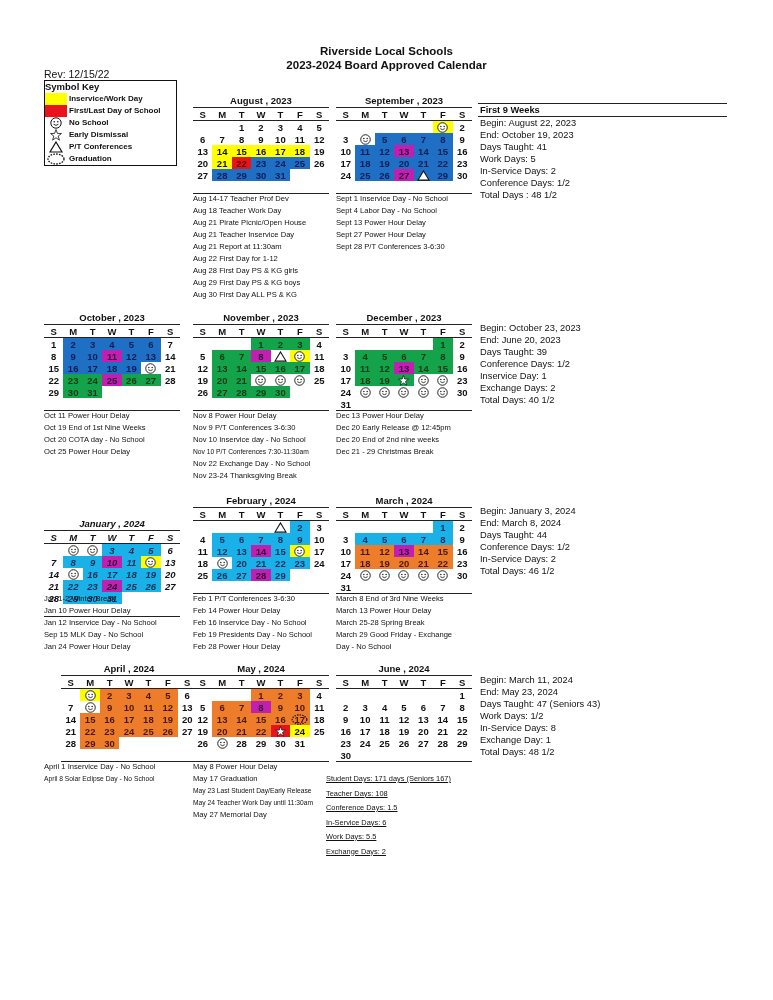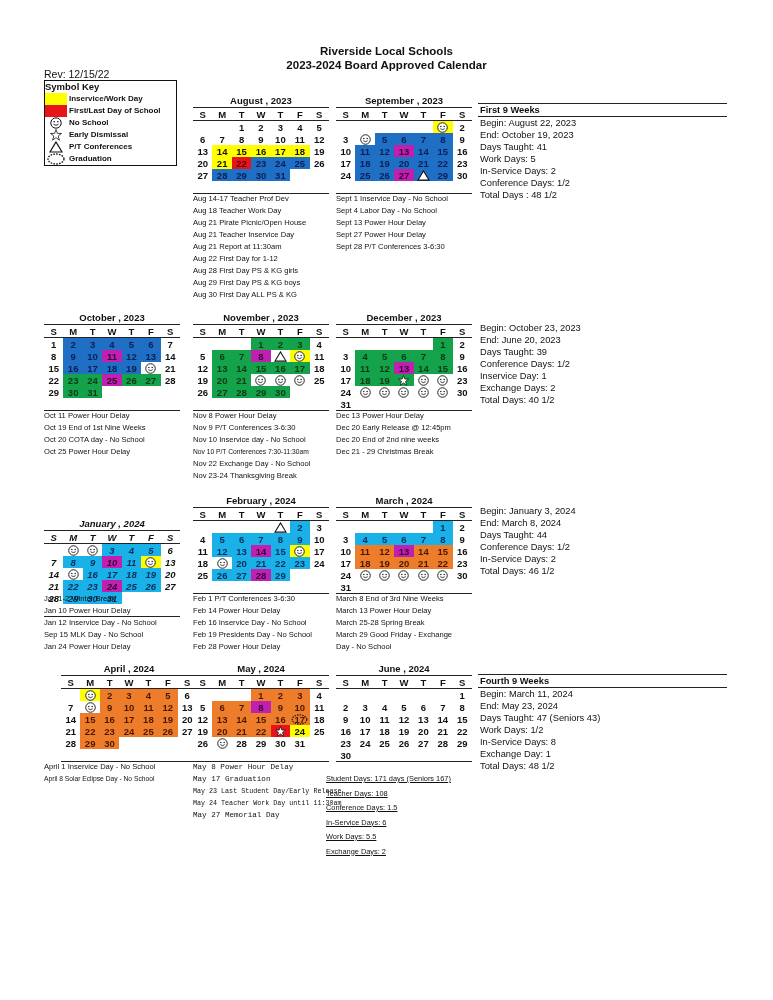--- a/index.html
+++ b/index.html
@@ -1129,21 +1129,21 @@
             <td></td>
             <td></td>
             <td></td>
             <td></td>
             <td></td>
             <td></td>
           </tr>
         </tbody>
       </table>
     </div>
-    <div class="notes" style="left: 193px; top: 761px; width: 140px; font-family: Liberation Mono, monospace;">
+    <div class="notes" style="left: 193px; top: 761px; width: 140px;">
       <div>May 8 Power Hour Delay</div>
       <div>May 17 Graduation</div>
       <div style="font-size: 6.7px;">May 23 Last Student Day/Early Release</div>
       <div style="font-size: 6.7px;">May 24 Teacher Work Day until 11:30am</div>
       <div>May 27 Memorial Day</div>
     </div>
     <div class="month" style="left: 336px; top: 663px;">
       <div class="month-title">June , 2024</div>
       <table>
         <thead>
@@ -1238,21 +1238,20 @@
     </div>
     <div class="summary" style="top: 505px;">
       <div class="sl">Begin:  January 3, 2024</div>
       <div class="sl">End:  March 8, 2024</div>
       <div class="sl">Days Taught:  44</div>
       <div class="sl">Conference Days:  1/2</div>
       <div class="sl">In-Service Days:  2</div>
       <div class="sl">Total Days: 46 1/2</div>
     </div>
     <div class="summary" style="top: 674px;">
-      <div class="sh">Fourth 9 Weeks</div>
       <div class="sl">Begin:  March 11, 2024</div>
       <div class="sl">End:  May 23, 2024</div>
       <div class="sl">Days Taught:   47  (Seniors 43)</div>
       <div class="sl">Work Days:  1/2</div>
       <div class="sl">In-Service Days:  8</div>
       <div class="sl">Exchange Day: 1</div>
       <div class="sl">Total Days: 48 1/2</div>
     </div>
   </div>
 

